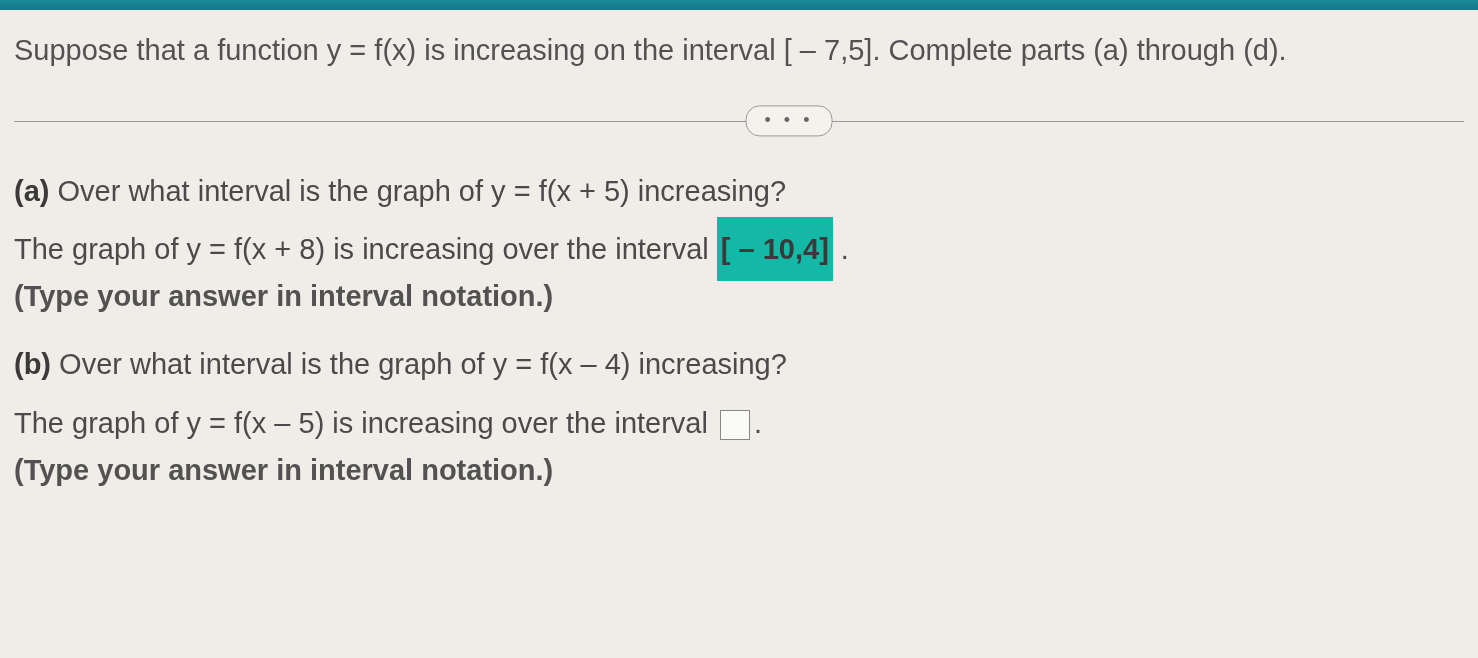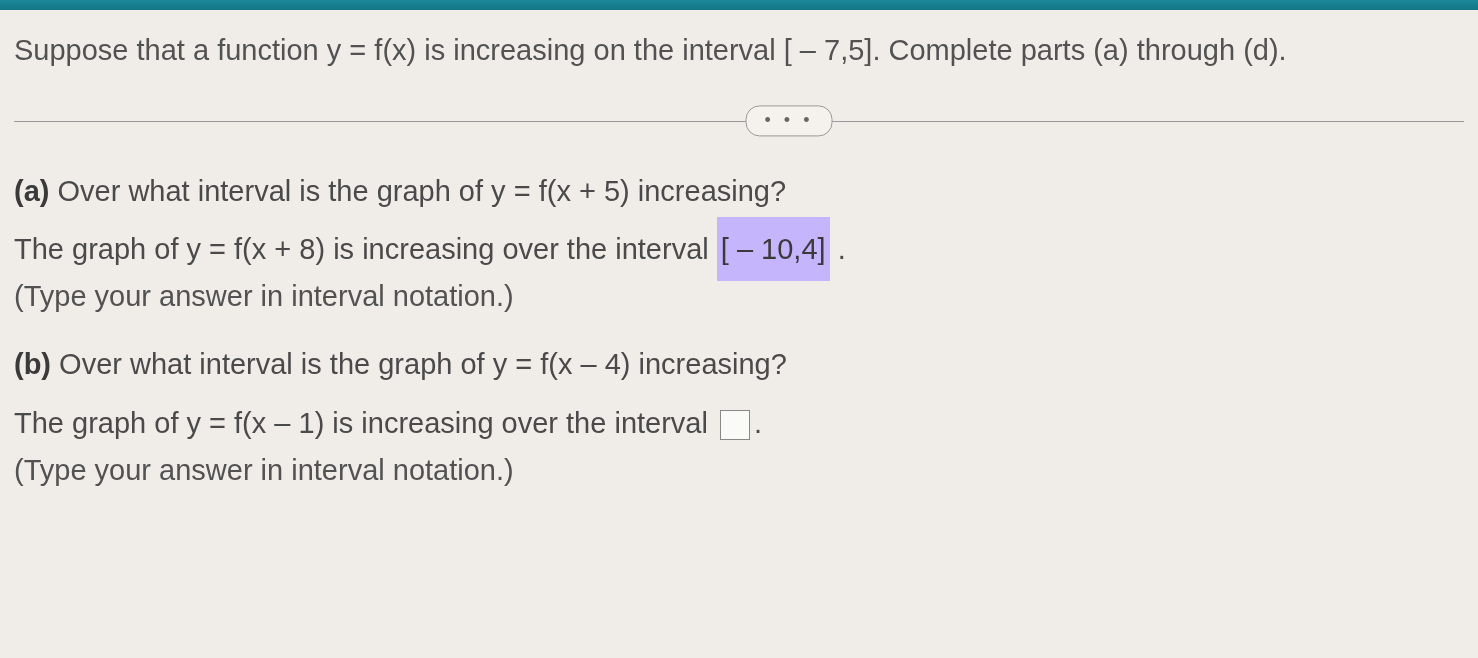--- a/index.html
+++ b/index.html
@@ -61,26 +61,28 @@
     }
     .part-label {
       font-weight: bold;
       color: #3a3a3a;
     }
     .answer-line {
       margin-top: 18px;
       margin-bottom: 6px;
     }
     .highlighted-answer {
-      background: #c4b5fd;
+      background: #14b8a6;
       padding: 16px 4px;
       color: #3a3a3a;
+      font-weight: bold;
     }
     .instruction {
       color: #525252;
+      font-weight: bold;
     }
     .answer-box {
       display: inline-block;
       width: 30px;
       height: 30px;
       border: 1px solid #888;
       background: #fafaf7;
       vertical-align: middle;
       margin: 0 4px;
     }
@@ -114,19 +116,19 @@
       </div>
       <div class="instruction">(Type your answer in interval notation.)</div>
     </div>
 
     <div class="part">
       <div>
         <span class="part-label">(b)</span>
         <span>Over what interval is the graph of y = f(x – 4) increasing?</span>
       </div>
       <div class="answer-line">
-        <span>The graph of y = f(x – 1) is increasing over the interval </span><span class="answer-box"></span><span>.</span>
+        <span>The graph of y = f(x – 5) is increasing over the interval </span><span class="answer-box"></span><span>.</span>
       </div>
       <div class="instruction">(Type your answer in interval notation.)</div>
     </div>
 
   </div>
 </div>
 
 </body></html>

